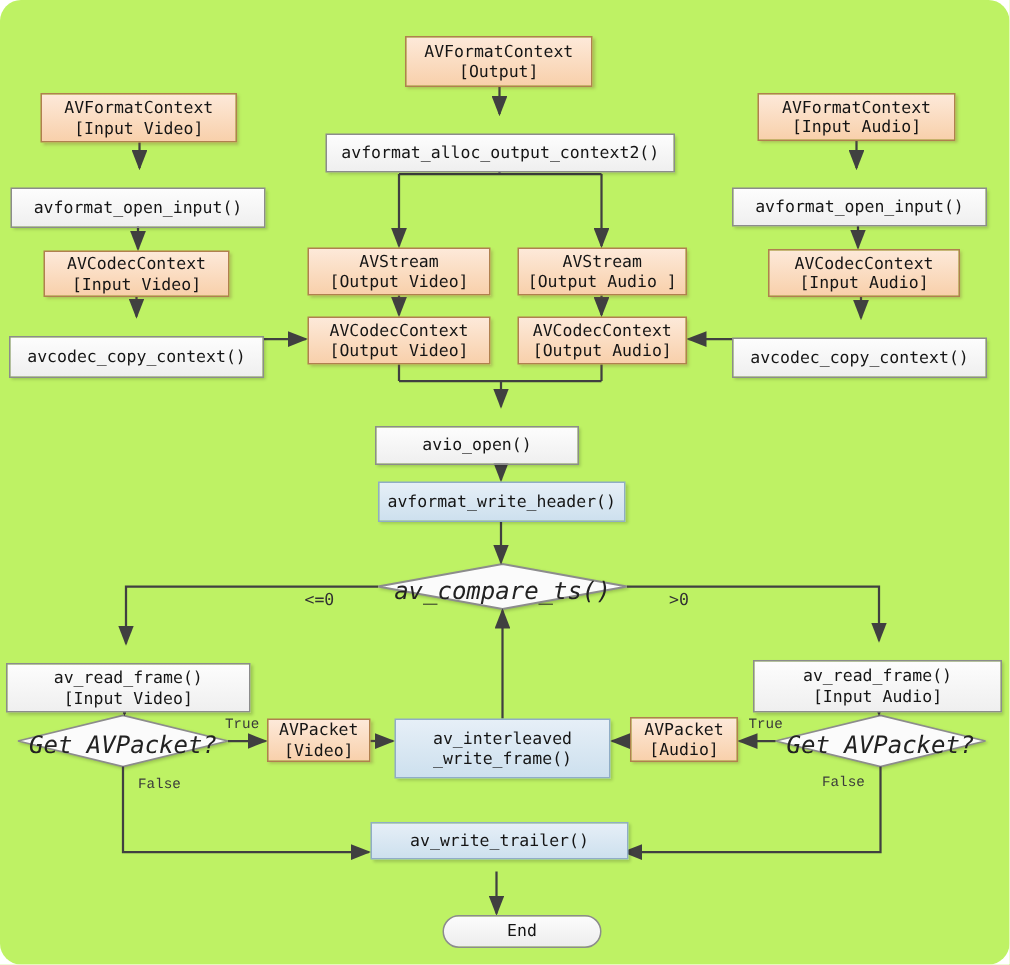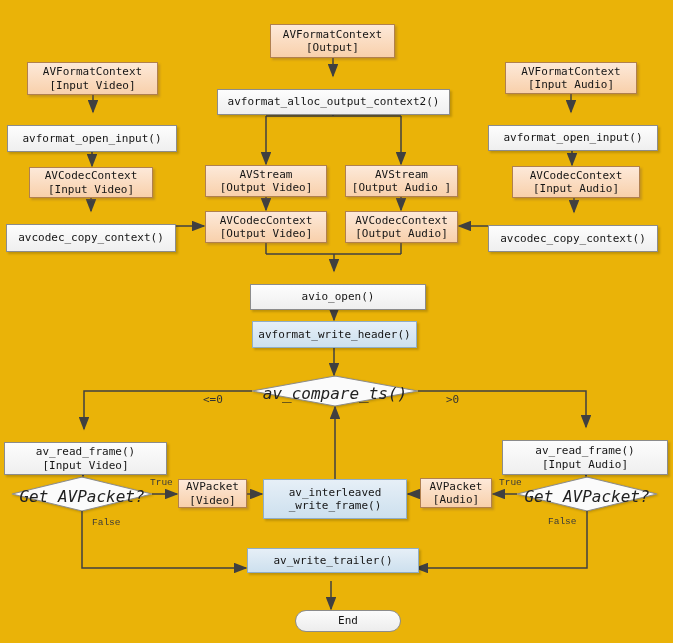--- a/index.html
+++ b/index.html
@@ -1,17 +1,17 @@
 <!DOCTYPE html>
 <html><head>
 <meta charset="utf-8">
 <style>
   html,body{margin:0;padding:0;background:#ffffff;}
-  .canvas{position:relative;width:673px;height:643px;background:#eab308;overflow:hidden;
-          font-family:"DejaVu Sans Mono","Liberation Mono",monospace;}
+  .canvas{position:relative;width:673px;height:643px;background:#bef264;overflow:hidden;
+          font-family:"DejaVu Sans Mono","Liberation Mono",monospace;border-radius:14px;}
   svg.edges{position:absolute;left:0;top:0;width:673px;height:643px;}
   .node{position:absolute;box-sizing:border-box;display:flex;flex-direction:column;
         justify-content:center;align-items:center;text-align:center;
         font-size:11px;line-height:13.5px;color:#151515;white-space:nowrap;}
   .data{background:linear-gradient(#fde9d9,#f8d0ab);border:1px solid #b219;
         border:1px solid #b0804f;box-shadow:1.5px 1.5px 2px rgba(130,95,60,.35);}
   .proc{background:linear-gradient(#fdfdfd,#efefef);border:1px solid #8c8c8c;
         box-shadow:1.5px 1.5px 2px rgba(0,0,0,.18);margin-top:12px;}
   .io{background:linear-gradient(#e6eff7,#cde0ee);border:1px solid #90adc6;
         box-shadow:1.5px 1.5px 2px rgba(0,0,0,.18);}
@@ -124,21 +124,21 @@
   </div>
   <div class="node data" style="left:205px;top:211px;width:122px;height:32px">
     <span>AVCodecContext</span>
     <span>[Output Video]</span>
   </div>
   <div class="node data" style="left:345px;top:211px;width:113px;height:32px">
     <span>AVCodecContext</span>
     <span>[Output Audio]</span>
   </div>
 
-  <div class="node proc" style="left:250px;top:272px;width:176px;height:26px">
+  <div class="node proc" style="left:250px;top:272px;width:136px;height:26px">
     <span>avio_open()</span>
   </div>
   <div class="node io" style="left:252px;top:321px;width:165px;height:27px">
     <span>avformat_write_header()</span>
   </div>
 
   <div class="dlabel" style="left:252px;top:384px;width:166px">av_compare_ts()</div>
   <div class="dlabel" style="left:12px;top:487px;width:140px">Get AVPacket?</div>
   <div class="dlabel" style="left:517px;top:487px;width:140px">Get AVPacket?</div>
 

